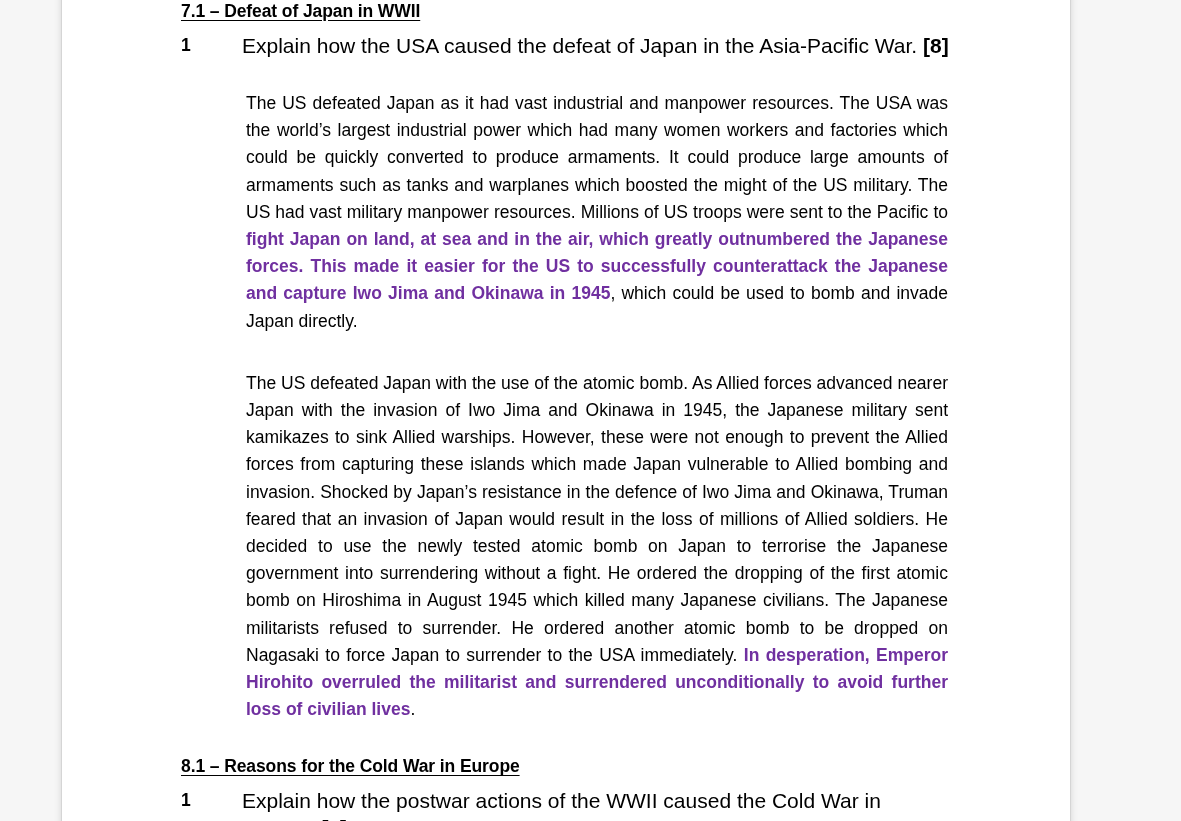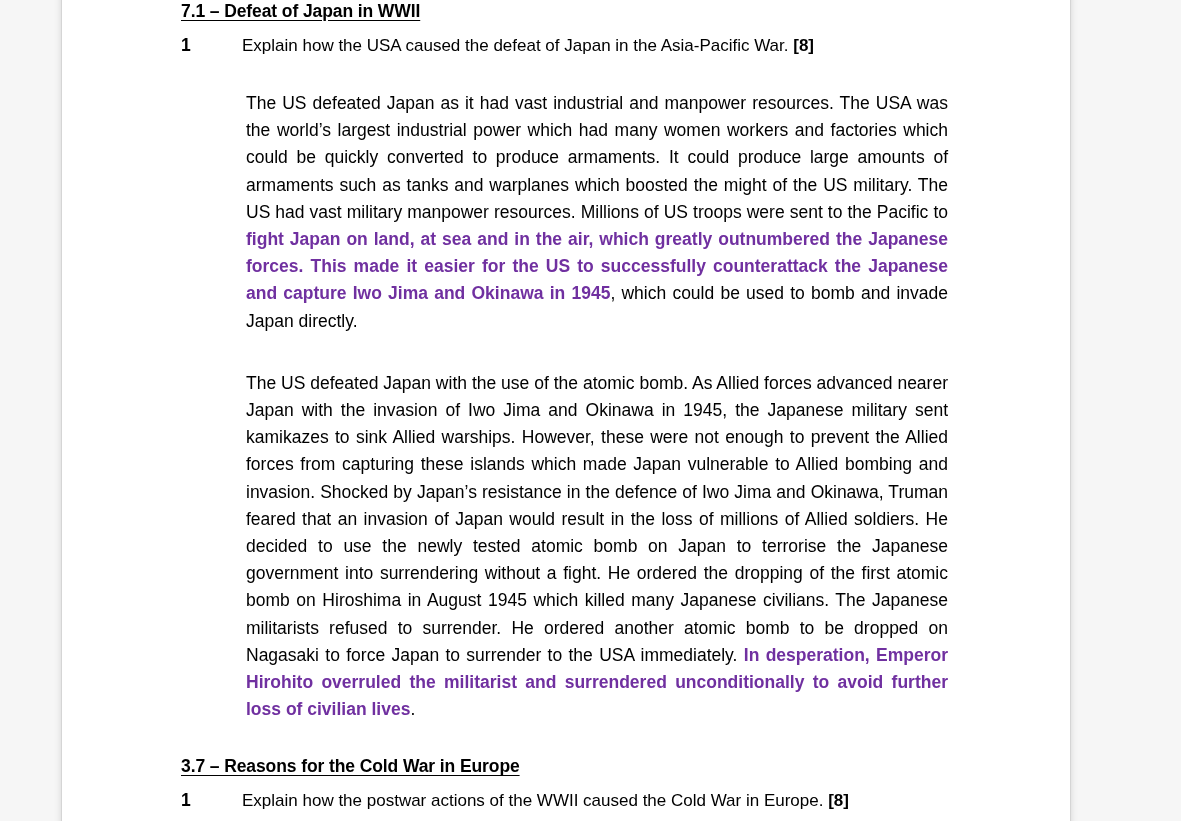--- a/index.html
+++ b/index.html
@@ -74,21 +74,21 @@
   .q-number {
     width: 61px;
     flex: 0 0 61px;
     font-weight: bold;
     font-size: 17.5px;
     line-height: 27px;
   }
 
   .q-text {
     flex: 1 1 auto;
-    font-size: 17px;
+    font-size: 21px;
     line-height: 27px;
   }
 
   .q-marks {
     font-weight: bold;
   }
 
   .body-block {
     margin-left: 61px;
     width: 710px;
@@ -143,21 +143,21 @@
           <div class="spacer-para"></div>
 
           <p class="body-para"><span>The US defeated Japan with the use of the atomic bomb. As Allied forces advanced nearer Japan with the invasion of Iwo Jima and Okinawa in 1945, the Japanese military sent kamikazes to sink Allied warships. However, these were not enough to prevent the Allied forces from capturing these islands which made Japan vulnerable to Allied bombing and invasion. Shocked by Japan’s resistance in the defence of Iwo Jima and Okinawa, Truman feared that an invasion of Japan would result in the loss of millions of Allied soldiers. He decided to use the newly tested atomic bomb on Japan to terrorise the Japanese government into surrendering without a fight. He ordered the dropping of the first atomic bomb on Hiroshima in August 1945 which killed many Japanese civilians. The Japanese militarists refused to surrender. He ordered another atomic bomb to be dropped on Nagasaki to force Japan to surrender to the USA immediately. </span><span class="hl" style="color: rgb(112, 48, 160);">In desperation, Emperor Hirohito overruled the militarist and surrendered unconditionally to avoid further loss of civilian lives</span><span>.</span></p>
         </div>
       </div>
 
       <div class="spacer-section"></div>
 
       <div class="section">
         <div class="heading-row">
-          <h2 class="section-heading">3.7 – Reasons for the Cold War in Europe</h2>
+          <h2 class="section-heading">8.1 – Reasons for the Cold War in Europe</h2>
         </div>
 
         <div class="question-row">
           <span class="q-number">1</span>
           <span class="q-text"><span>Explain how the postwar actions of the WWII caused the Cold War in Europe. </span><span class="q-marks">[8]</span></span>
         </div>
       </div>
 
     </div>
   </div>

